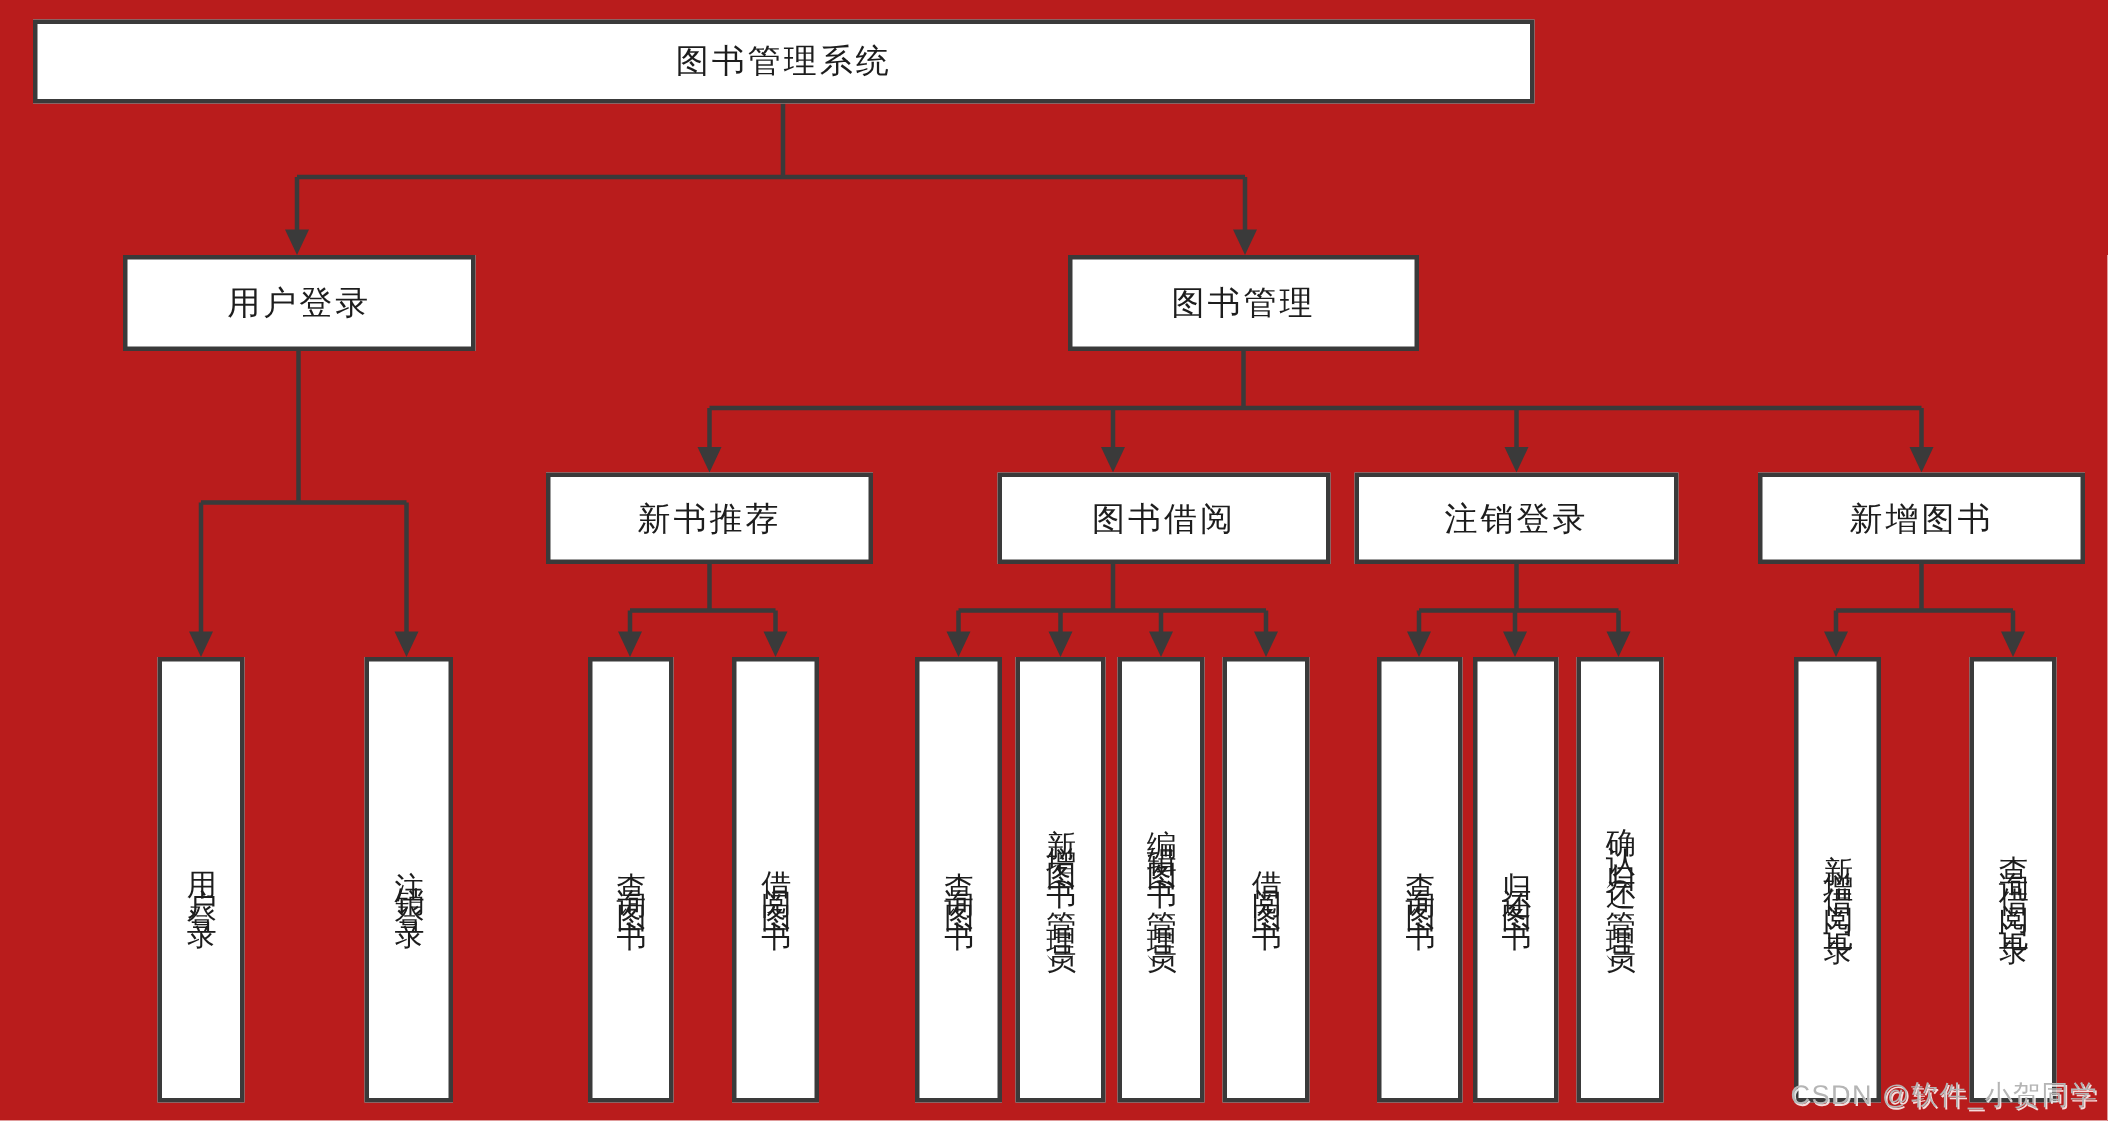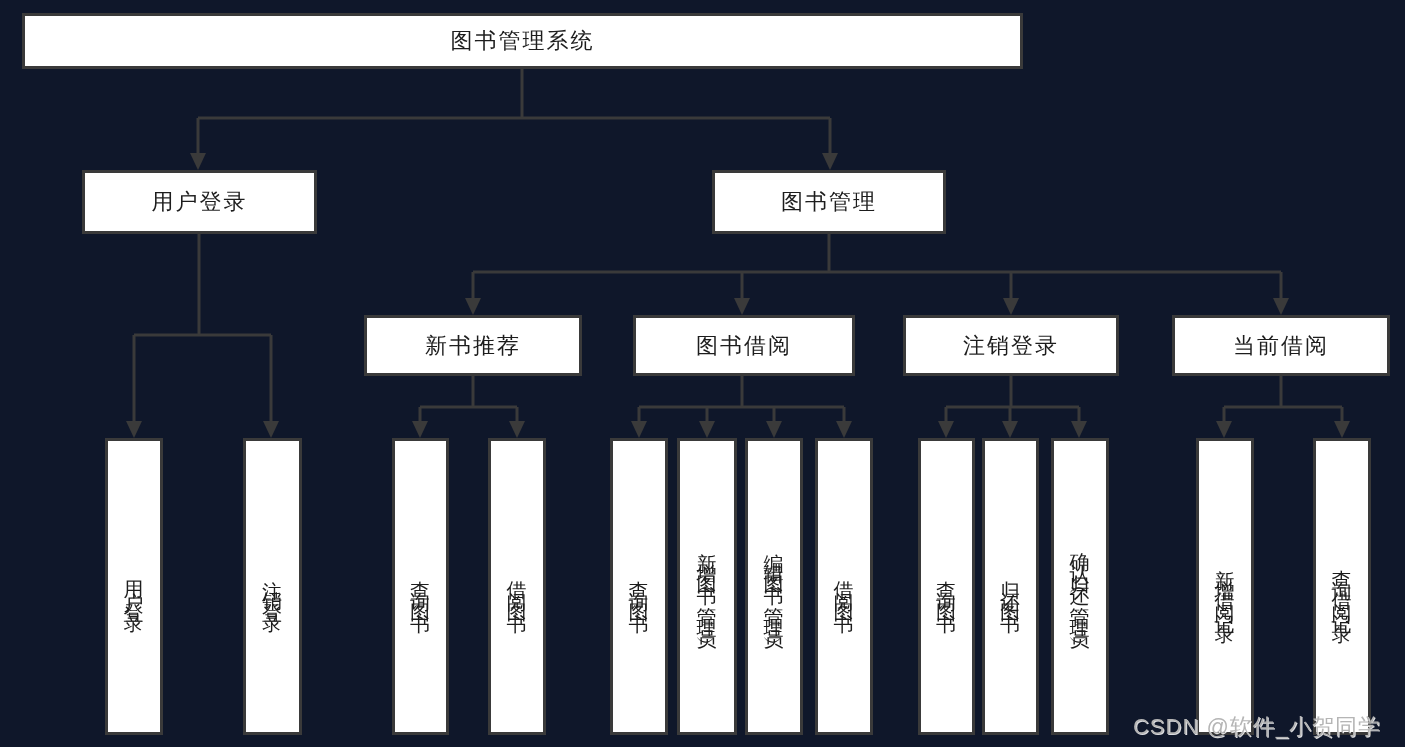--- a/index.html
+++ b/index.html
@@ -4,21 +4,21 @@
 <style>
   html, body {
     margin: 0;
     padding: 0;
     background: #ffffff;
   }
   .canvas {
     position: relative;
     width: 1405px;
     height: 747px;
-    background: #0f172a;
+    background: #b91c1c;
     font-family: "Liberation Sans", sans-serif;
     overflow: hidden;
   }
   .edges {
     position: absolute;
     left: 0;
     top: 0;
     pointer-events: none;
   }
   .edges path {
@@ -63,23 +63,23 @@
   .leaf {
     top: 438px;
     height: 297px;
     writing-mode: vertical-rl;
     font-size: 20px;
     letter-spacing: 11px;
     line-height: 1;
   }
   .watermark {
     position: absolute;
-    right: 24px;
+    right: 6px;
     bottom: 5px;
-    font-size: 22px;
+    font-size: 18px;
     color: #b5b5b5;
     letter-spacing: 1px;
     text-shadow: 1px 1px 0 rgba(255,255,255,0.85);
     white-space: nowrap;
   }
 </style>
 </head>
 <body>
 
 <div class="canvas">
@@ -126,23 +126,23 @@
       <path class="arrow" d="M1334 421 H1350 L1342 438 Z"></path>
     </g>
   </svg>
 
   <div class="node h-node root-node">图书管理系统</div>
 
   <div class="node h-node lvl2" style="left:82px;width:235px">用户登录</div>
   <div class="node h-node lvl3" style="left:364px;width:218px">新书推荐</div>
 
   <div class="node h-node lvl2" style="left:712px;width:234px">图书管理</div>
-  <div class="node h-node lvl3" style="left:633px;width:222px">图书借阅</div>
+  <div class="node h-node lvl3" style="left:665px;width:222px">图书借阅</div>
   <div class="node h-node lvl3" style="left:903px;width:216px">注销登录</div>
-  <div class="node h-node lvl3" style="left:1172px;width:218px">当前借阅</div>
+  <div class="node h-node lvl3" style="left:1172px;width:218px">新增图书</div>
 
   <div class="node leaf" style="left:105px;width:58px">用户登录</div>
   <div class="node leaf" style="left:243px;width:59px">注销登录</div>
 
   <div class="node leaf" style="left:392px;width:57px">查询图书</div>
   <div class="node leaf" style="left:488px;width:58px">借阅图书</div>
 
   <div class="node leaf" style="left:610px;width:58px">查询图书</div>
   <div class="node leaf" style="left:677px;width:60px">新增图书（管理员）</div>
   <div class="node leaf" style="left:745px;width:58px">编辑图书（管理员）</div>

